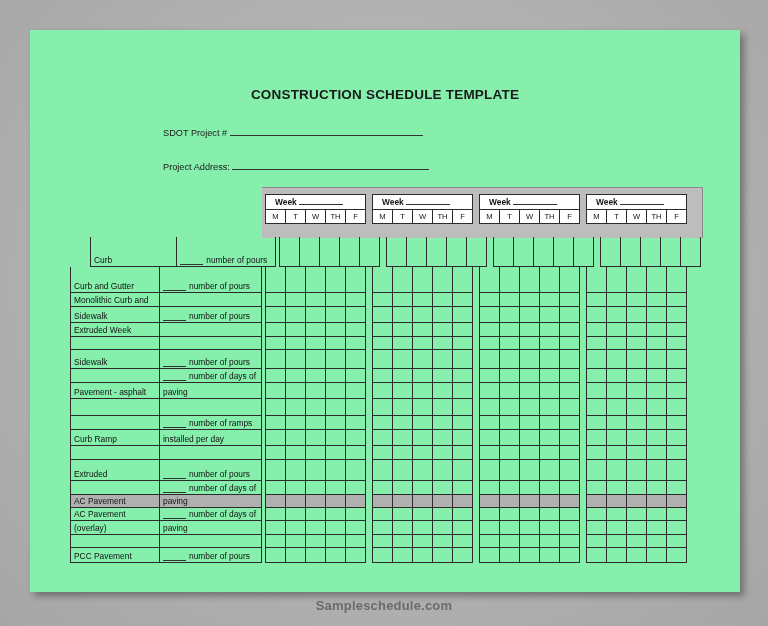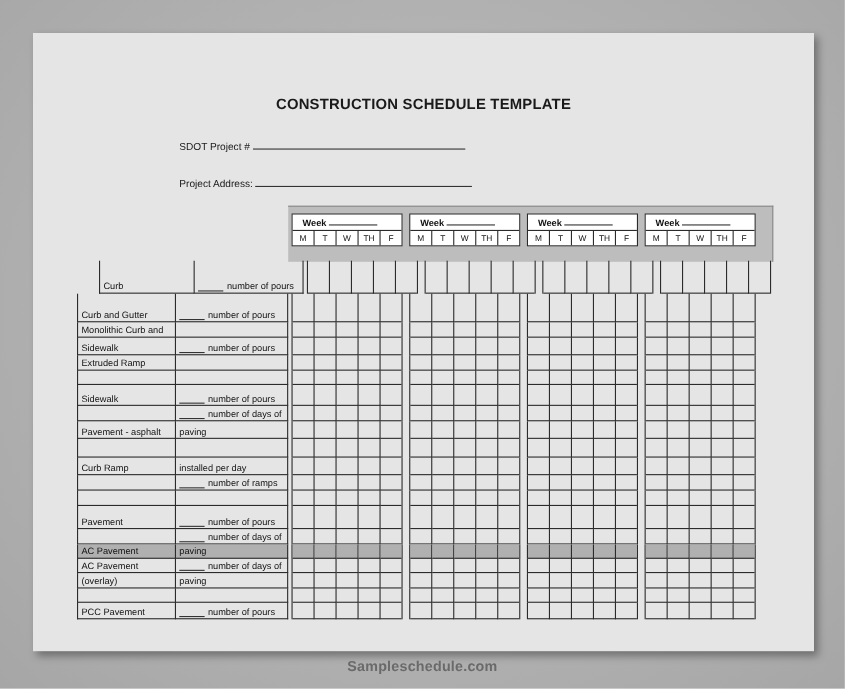--- a/index.html
+++ b/index.html
@@ -13,21 +13,21 @@
     font-family: "Liberation Sans", sans-serif;
     background: radial-gradient(ellipse at 50% 45%, #c2c2c2 0%, #b4b4b4 45%, #a6a6a6 100%);
   }
 
   .page-wrap {
     position: absolute;
     left: 30px;
     top: 30px;
     width: 710px;
     height: 562px;
-    background: #e5e5e5;
+    background: #86efac;
     box-shadow: 4px 4px 7px rgba(0,0,0,0.35);
   }
 
   .doc-title {
     position: absolute;
     left: 0;
     top: 57px;
     width: 710px;
     text-align: center;
     font-size: 13.5px;
@@ -428,21 +428,21 @@
               <div class="wk-cell"></div>
               <div class="wk-cell"></div>
               <div class="wk-cell"></div>
               <div class="wk-cell"></div>
               <div class="wk-cell"></div>
             </div>
           </div>
         </div>
         <div class="grid-row" style="height: 14px;">
           <div class="cell-name" style="height: 14px;">
-            <span>Extruded Ramp</span>
+            <span>Extruded Week</span>
           </div>
           <div class="cell-unit" style="height: 14px;"></div>
           <div class="weeks-cells">
             <div class="wk-block" style="height: 14px;">
               <div class="wk-cell"></div>
               <div class="wk-cell"></div>
               <div class="wk-cell"></div>
               <div class="wk-cell"></div>
               <div class="wk-cell"></div>
             </div>
@@ -650,20 +650,59 @@
             </div>
             <div class="wk-block" style="height: 17px;">
               <div class="wk-cell"></div>
               <div class="wk-cell"></div>
               <div class="wk-cell"></div>
               <div class="wk-cell"></div>
               <div class="wk-cell"></div>
             </div>
           </div>
         </div>
+        <div class="grid-row" style="height: 14px;">
+          <div class="cell-name" style="height: 14px;">
+            <span></span>
+          </div>
+          <div class="cell-unit" style="height: 14px;">
+            <span class="unit-blank"></span>
+            <span class="unit-text">number of ramps</span>
+          </div>
+          <div class="weeks-cells">
+            <div class="wk-block" style="height: 14px;">
+              <div class="wk-cell"></div>
+              <div class="wk-cell"></div>
+              <div class="wk-cell"></div>
+              <div class="wk-cell"></div>
+              <div class="wk-cell"></div>
+            </div>
+            <div class="wk-block" style="height: 14px;">
+              <div class="wk-cell"></div>
+              <div class="wk-cell"></div>
+              <div class="wk-cell"></div>
+              <div class="wk-cell"></div>
+              <div class="wk-cell"></div>
+            </div>
+            <div class="wk-block" style="height: 14px;">
+              <div class="wk-cell"></div>
+              <div class="wk-cell"></div>
+              <div class="wk-cell"></div>
+              <div class="wk-cell"></div>
+              <div class="wk-cell"></div>
+            </div>
+            <div class="wk-block" style="height: 14px;">
+              <div class="wk-cell"></div>
+              <div class="wk-cell"></div>
+              <div class="wk-cell"></div>
+              <div class="wk-cell"></div>
+              <div class="wk-cell"></div>
+            </div>
+          </div>
+        </div>
         <div class="grid-row" style="height: 16px;">
           <div class="cell-name" style="height: 16px;">
             <span>Curb Ramp</span>
           </div>
           <div class="cell-unit" style="height: 16px;">
             <span class="unit-text">installed per day</span>
           </div>
           <div class="weeks-cells">
             <div class="wk-block" style="height: 16px;">
               <div class="wk-cell"></div>
@@ -692,134 +731,95 @@
               <div class="wk-cell"></div>
               <div class="wk-cell"></div>
               <div class="wk-cell"></div>
             </div>
           </div>
         </div>
         <div class="grid-row" style="height: 14px;">
           <div class="cell-name" style="height: 14px;">
             <span></span>
           </div>
-          <div class="cell-unit" style="height: 14px;">
+          <div class="cell-unit" style="height: 14px;"></div>
+          <div class="weeks-cells">
+            <div class="wk-block" style="height: 14px;">
+              <div class="wk-cell"></div>
+              <div class="wk-cell"></div>
+              <div class="wk-cell"></div>
+              <div class="wk-cell"></div>
+              <div class="wk-cell"></div>
+            </div>
+            <div class="wk-block" style="height: 14px;">
+              <div class="wk-cell"></div>
+              <div class="wk-cell"></div>
+              <div class="wk-cell"></div>
+              <div class="wk-cell"></div>
+              <div class="wk-cell"></div>
+            </div>
+            <div class="wk-block" style="height: 14px;">
+              <div class="wk-cell"></div>
+              <div class="wk-cell"></div>
+              <div class="wk-cell"></div>
+              <div class="wk-cell"></div>
+              <div class="wk-cell"></div>
+            </div>
+            <div class="wk-block" style="height: 14px;">
+              <div class="wk-cell"></div>
+              <div class="wk-cell"></div>
+              <div class="wk-cell"></div>
+              <div class="wk-cell"></div>
+              <div class="wk-cell"></div>
+            </div>
+          </div>
+        </div>
+        <div class="grid-row" style="height: 21px;">
+          <div class="cell-name" style="height: 21px;">
+            <span>Extruded</span>
+          </div>
+          <div class="cell-unit" style="height: 21px;">
             <span class="unit-blank"></span>
-            <span class="unit-text">number of ramps</span>
-          </div>
-          <div class="weeks-cells">
-            <div class="wk-block" style="height: 14px;">
-              <div class="wk-cell"></div>
-              <div class="wk-cell"></div>
-              <div class="wk-cell"></div>
-              <div class="wk-cell"></div>
-              <div class="wk-cell"></div>
-            </div>
-            <div class="wk-block" style="height: 14px;">
-              <div class="wk-cell"></div>
-              <div class="wk-cell"></div>
-              <div class="wk-cell"></div>
-              <div class="wk-cell"></div>
-              <div class="wk-cell"></div>
-            </div>
-            <div class="wk-block" style="height: 14px;">
-              <div class="wk-cell"></div>
-              <div class="wk-cell"></div>
-              <div class="wk-cell"></div>
-              <div class="wk-cell"></div>
-              <div class="wk-cell"></div>
-            </div>
-            <div class="wk-block" style="height: 14px;">
+            <span class="unit-text">number of pours</span>
+          </div>
+          <div class="weeks-cells">
+            <div class="wk-block" style="height: 21px;">
+              <div class="wk-cell"></div>
+              <div class="wk-cell"></div>
+              <div class="wk-cell"></div>
+              <div class="wk-cell"></div>
+              <div class="wk-cell"></div>
+            </div>
+            <div class="wk-block" style="height: 21px;">
+              <div class="wk-cell"></div>
+              <div class="wk-cell"></div>
+              <div class="wk-cell"></div>
+              <div class="wk-cell"></div>
+              <div class="wk-cell"></div>
+            </div>
+            <div class="wk-block" style="height: 21px;">
+              <div class="wk-cell"></div>
+              <div class="wk-cell"></div>
+              <div class="wk-cell"></div>
+              <div class="wk-cell"></div>
+              <div class="wk-cell"></div>
+            </div>
+            <div class="wk-block" style="height: 21px;">
               <div class="wk-cell"></div>
               <div class="wk-cell"></div>
               <div class="wk-cell"></div>
               <div class="wk-cell"></div>
               <div class="wk-cell"></div>
             </div>
           </div>
         </div>
         <div class="grid-row" style="height: 14px;">
           <div class="cell-name" style="height: 14px;">
             <span></span>
           </div>
-          <div class="cell-unit" style="height: 14px;"></div>
-          <div class="weeks-cells">
-            <div class="wk-block" style="height: 14px;">
-              <div class="wk-cell"></div>
-              <div class="wk-cell"></div>
-              <div class="wk-cell"></div>
-              <div class="wk-cell"></div>
-              <div class="wk-cell"></div>
-            </div>
-            <div class="wk-block" style="height: 14px;">
-              <div class="wk-cell"></div>
-              <div class="wk-cell"></div>
-              <div class="wk-cell"></div>
-              <div class="wk-cell"></div>
-              <div class="wk-cell"></div>
-            </div>
-            <div class="wk-block" style="height: 14px;">
-              <div class="wk-cell"></div>
-              <div class="wk-cell"></div>
-              <div class="wk-cell"></div>
-              <div class="wk-cell"></div>
-              <div class="wk-cell"></div>
-            </div>
-            <div class="wk-block" style="height: 14px;">
-              <div class="wk-cell"></div>
-              <div class="wk-cell"></div>
-              <div class="wk-cell"></div>
-              <div class="wk-cell"></div>
-              <div class="wk-cell"></div>
-            </div>
-          </div>
-        </div>
-        <div class="grid-row" style="height: 21px;">
-          <div class="cell-name" style="height: 21px;">
-            <span>Pavement</span>
-          </div>
-          <div class="cell-unit" style="height: 21px;">
-            <span class="unit-blank"></span>
-            <span class="unit-text">number of pours</span>
-          </div>
-          <div class="weeks-cells">
-            <div class="wk-block" style="height: 21px;">
-              <div class="wk-cell"></div>
-              <div class="wk-cell"></div>
-              <div class="wk-cell"></div>
-              <div class="wk-cell"></div>
-              <div class="wk-cell"></div>
-            </div>
-            <div class="wk-block" style="height: 21px;">
-              <div class="wk-cell"></div>
-              <div class="wk-cell"></div>
-              <div class="wk-cell"></div>
-              <div class="wk-cell"></div>
-              <div class="wk-cell"></div>
-            </div>
-            <div class="wk-block" style="height: 21px;">
-              <div class="wk-cell"></div>
-              <div class="wk-cell"></div>
-              <div class="wk-cell"></div>
-              <div class="wk-cell"></div>
-              <div class="wk-cell"></div>
-            </div>
-            <div class="wk-block" style="height: 21px;">
-              <div class="wk-cell"></div>
-              <div class="wk-cell"></div>
-              <div class="wk-cell"></div>
-              <div class="wk-cell"></div>
-              <div class="wk-cell"></div>
-            </div>
-          </div>
-        </div>
-        <div class="grid-row" style="height: 14px;">
-          <div class="cell-name" style="height: 14px;">
-            <span></span>
-          </div>
           <div class="cell-unit" style="height: 14px;">
             <span class="unit-blank"></span>
             <span class="unit-text">number of days of</span>
           </div>
           <div class="weeks-cells">
             <div class="wk-block" style="height: 14px;">
               <div class="wk-cell"></div>
               <div class="wk-cell"></div>
               <div class="wk-cell"></div>
               <div class="wk-cell"></div>

